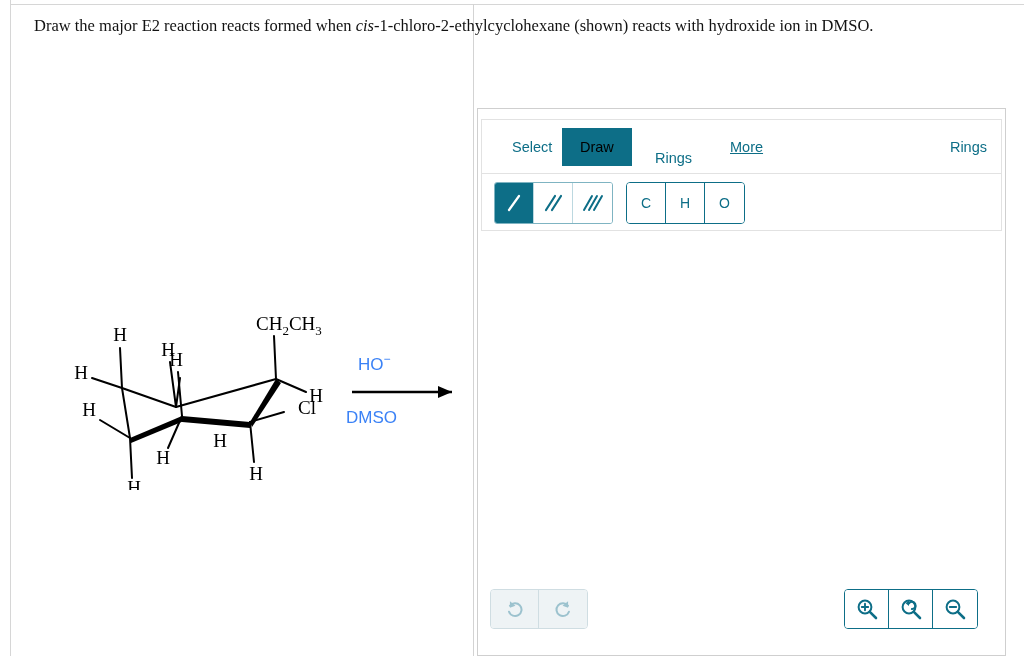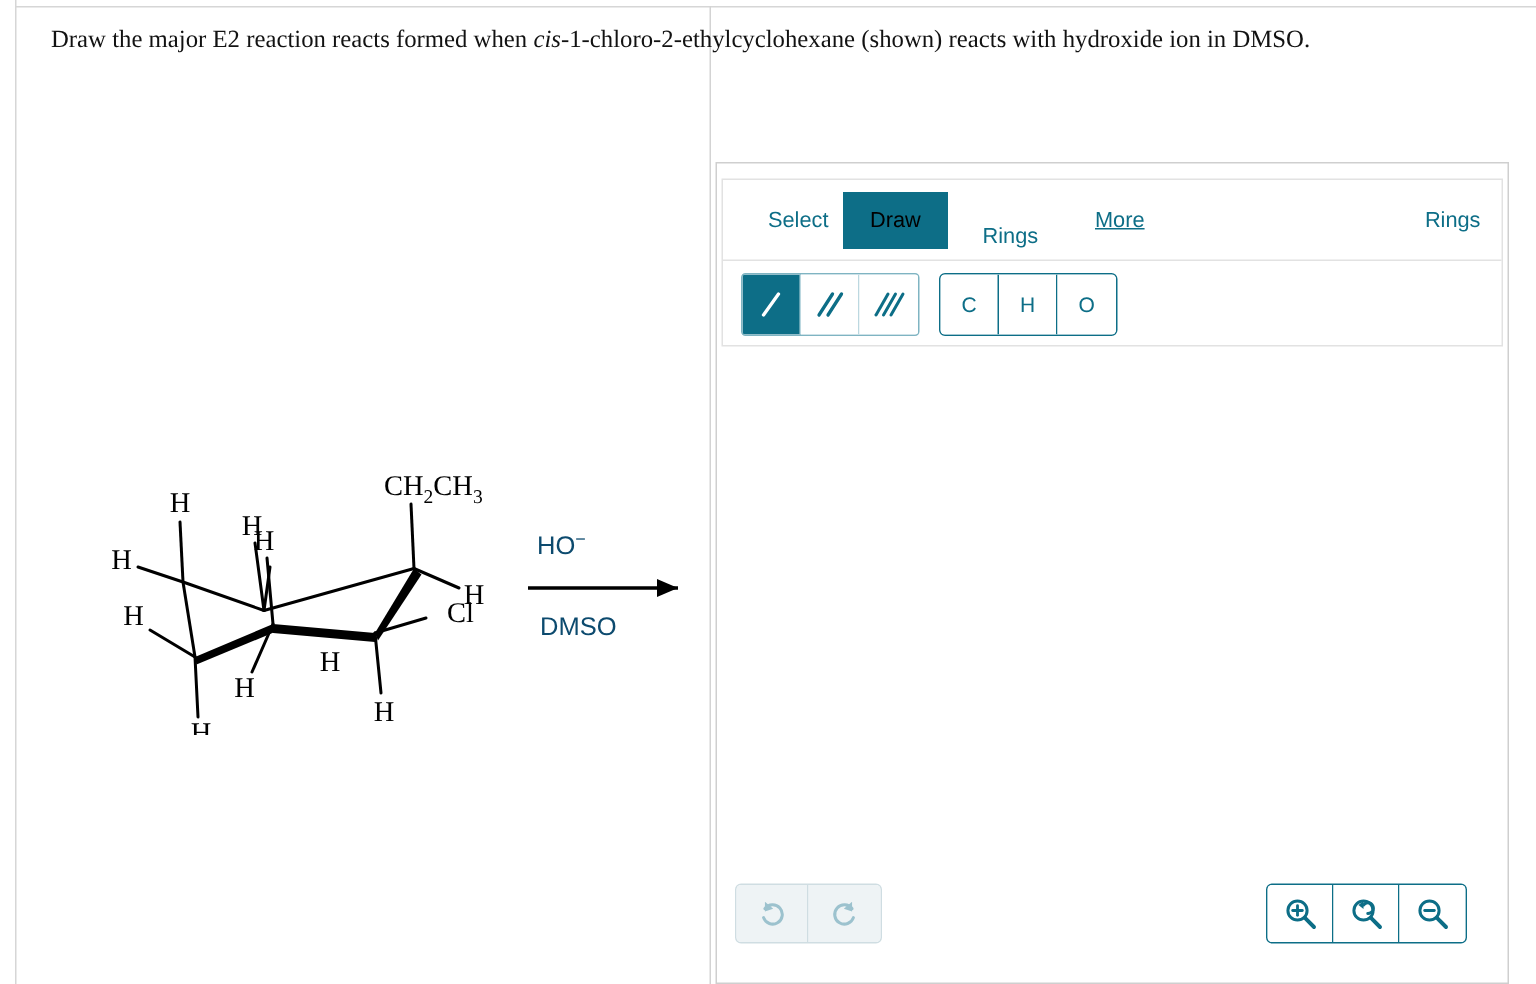--- a/index.html
+++ b/index.html
@@ -46,25 +46,25 @@
     position: absolute;
     left: 60px; top: 300px;
     width: 410px; height: 190px;
   }
   .scheme svg { display: block; }
 
   .arrow-label {
     position: absolute;
     font-family: "Liberation Sans", sans-serif;
     font-size: 17px;
-    color: #0c4a6e;
+    color: #3b82f6;
     white-space: nowrap;
   }
   .arrow-label.top  { left: 298px; top: 52px; }
-  .arrow-label.bot  { left: 300px; top: 108px; }
+  .arrow-label.bot  { left: 286px; top: 108px; }
   .arrow-label sup { font-size: 12px; vertical-align: super; }
 
   
   .tool-panel {
     position: absolute;
     left: 477px; top: 108px;
     width: 529px; height: 548px;
     border: 1px solid #cfcfcf;
     background: #ffffff;
   }

